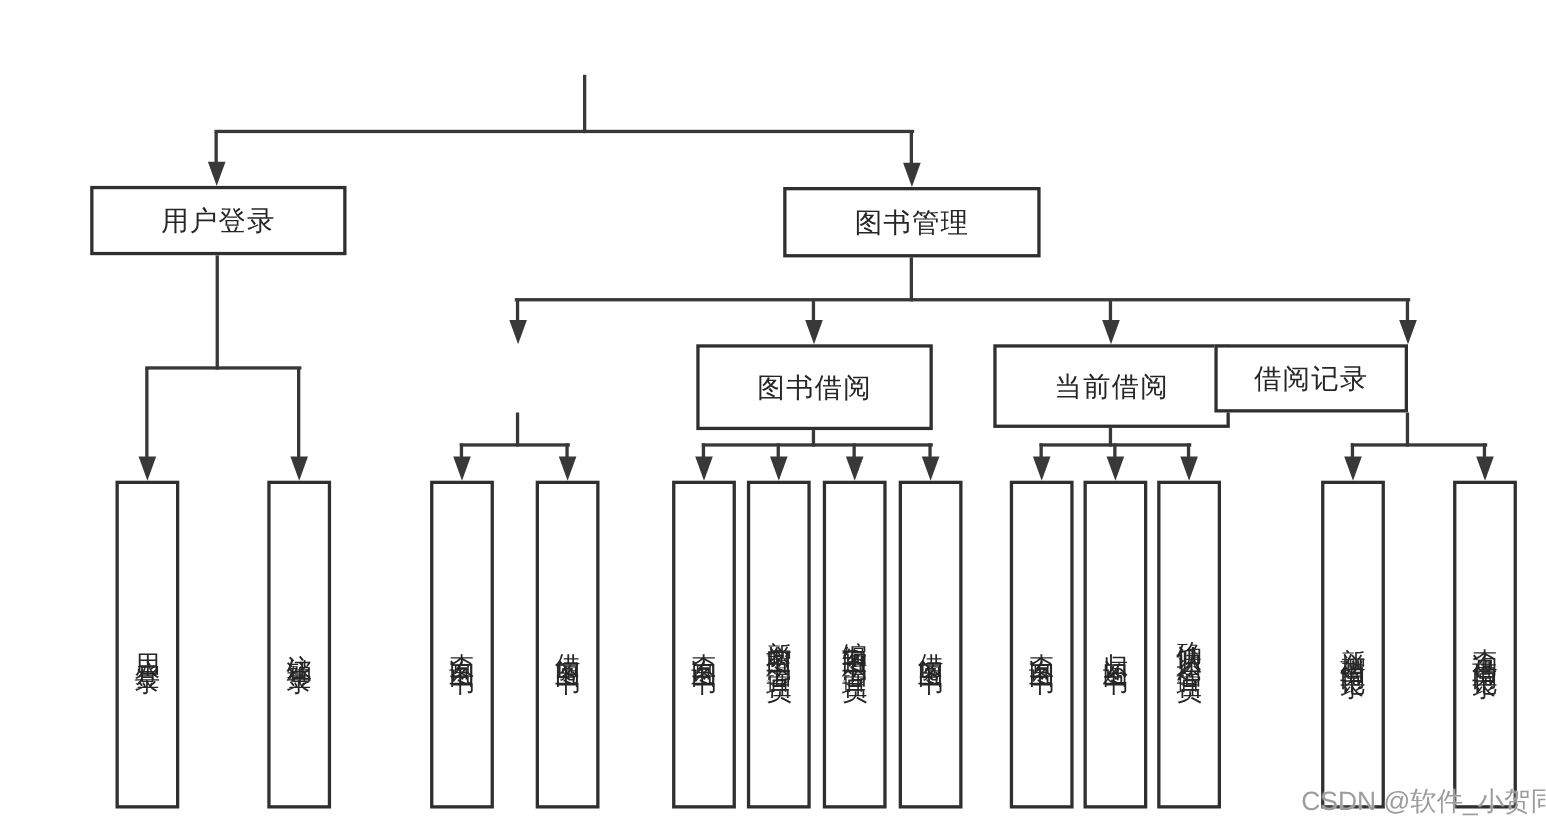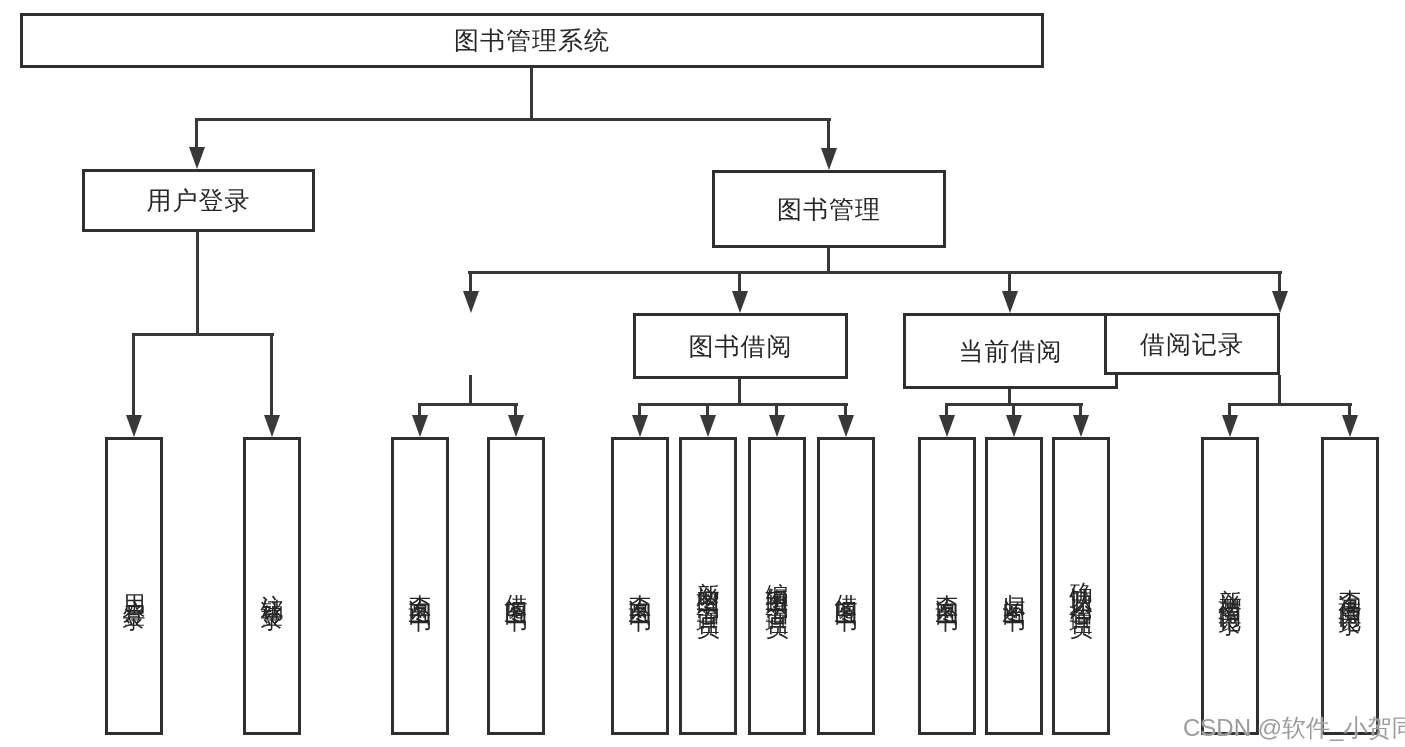--- a/index.html
+++ b/index.html
@@ -111,32 +111,29 @@
   <div class="vline" style="left:1079px;top:403px;height:14px"></div>
   <div class="tri" style="left:1073px;top:415px"></div>
 
   <div class="vline" style="left:1278px;top:375px;height:31px"></div>
   <div class="hline" style="left:1228px;top:403px;width:124px"></div>
   <div class="vline" style="left:1228px;top:403px;height:14px"></div>
   <div class="tri" style="left:1222px;top:415px"></div>
   <div class="vline" style="left:1348px;top:403px;height:14px"></div>
   <div class="tri" style="left:1342px;top:415px"></div>
 
-  <div class="box" style="left:20px;top:13px;width:1024px;height:55px">
-    <span>图书管理系统</span>
-  </div>
 
   <div class="box" style="left:82px;top:169px;width:233px;height:63px">
     <span>用户登录</span>
   </div>
-  <div class="box" style="left:712px;top:170px;width:234px;height:78px">
+  <div class="box" style="left:712px;top:170px;width:234px;height:64px">
     <span>图书管理</span>
   </div>
 
-  <div class="box" style="left:633px;top:313px;width:215px;height:66px">
+  <div class="box" style="left:633px;top:313px;width:215px;height:78px">
     <span>图书借阅</span>
   </div>
   <div class="box" style="left:903px;top:313px;width:215px;height:76px">
     <span>当前借阅</span>
   </div>
   <div class="box" style="left:1104px;top:313px;width:176px;height:62px">
     <span>借阅记录</span>
   </div>
 
   <div class="box leaf" style="left:105px;top:437px;width:58px;height:298px">

